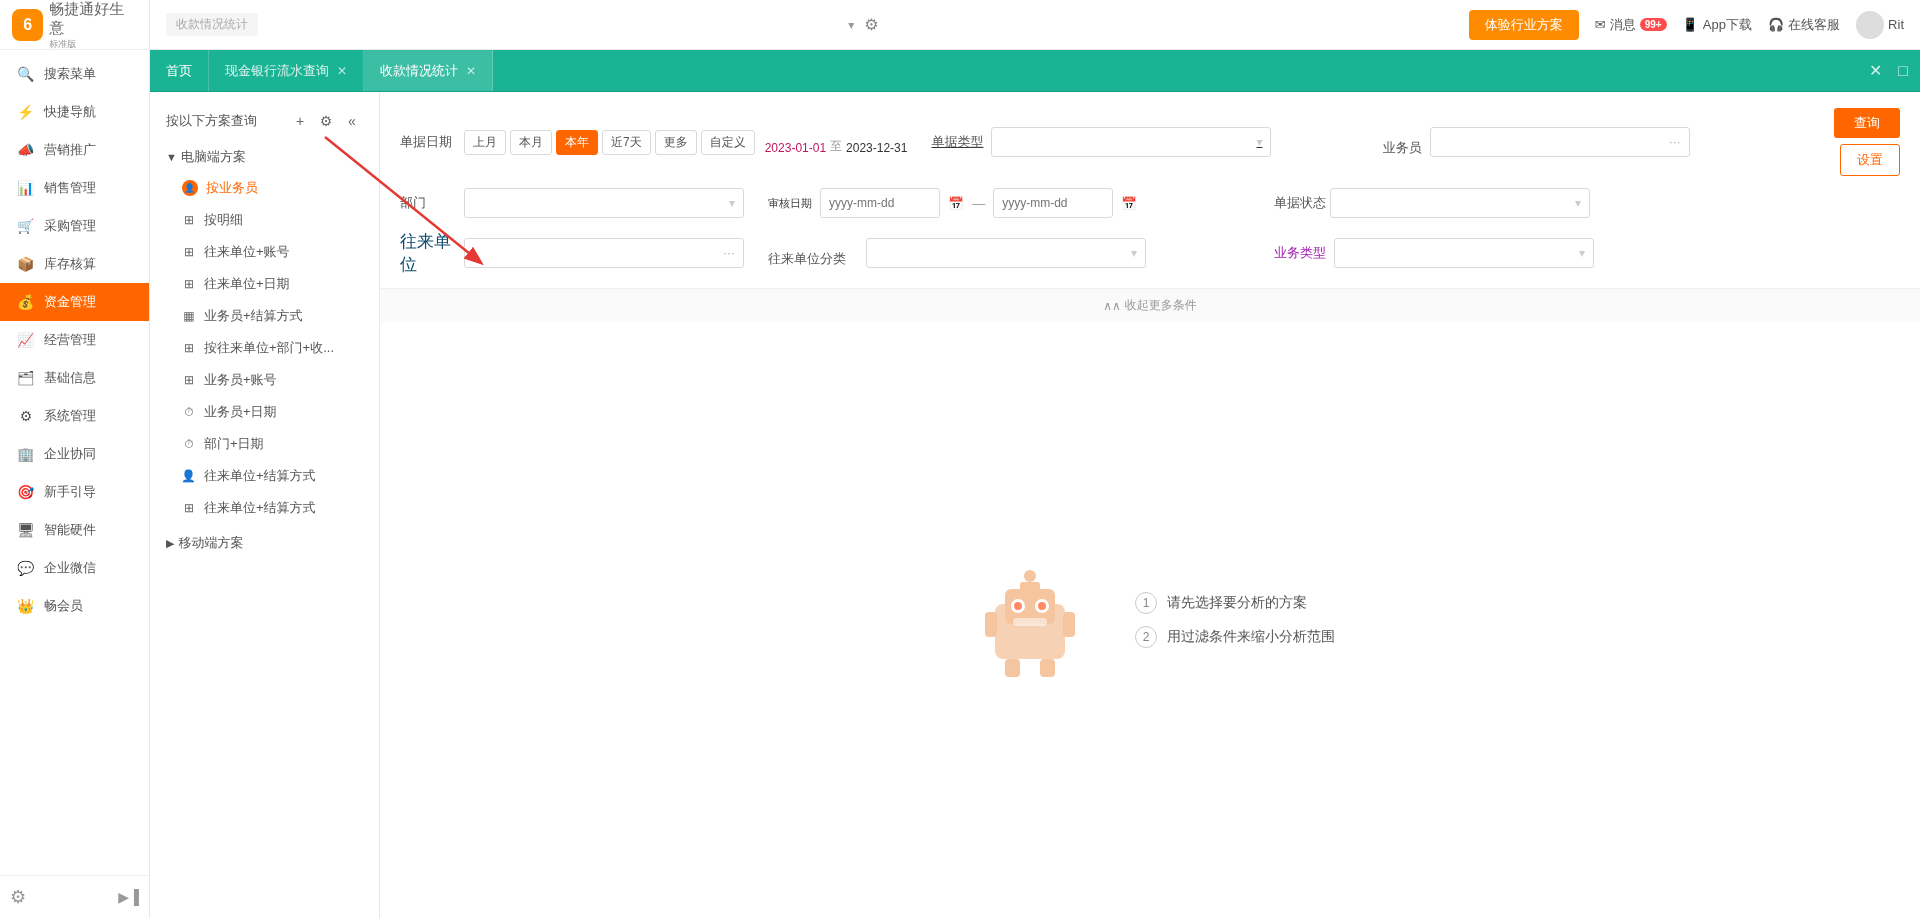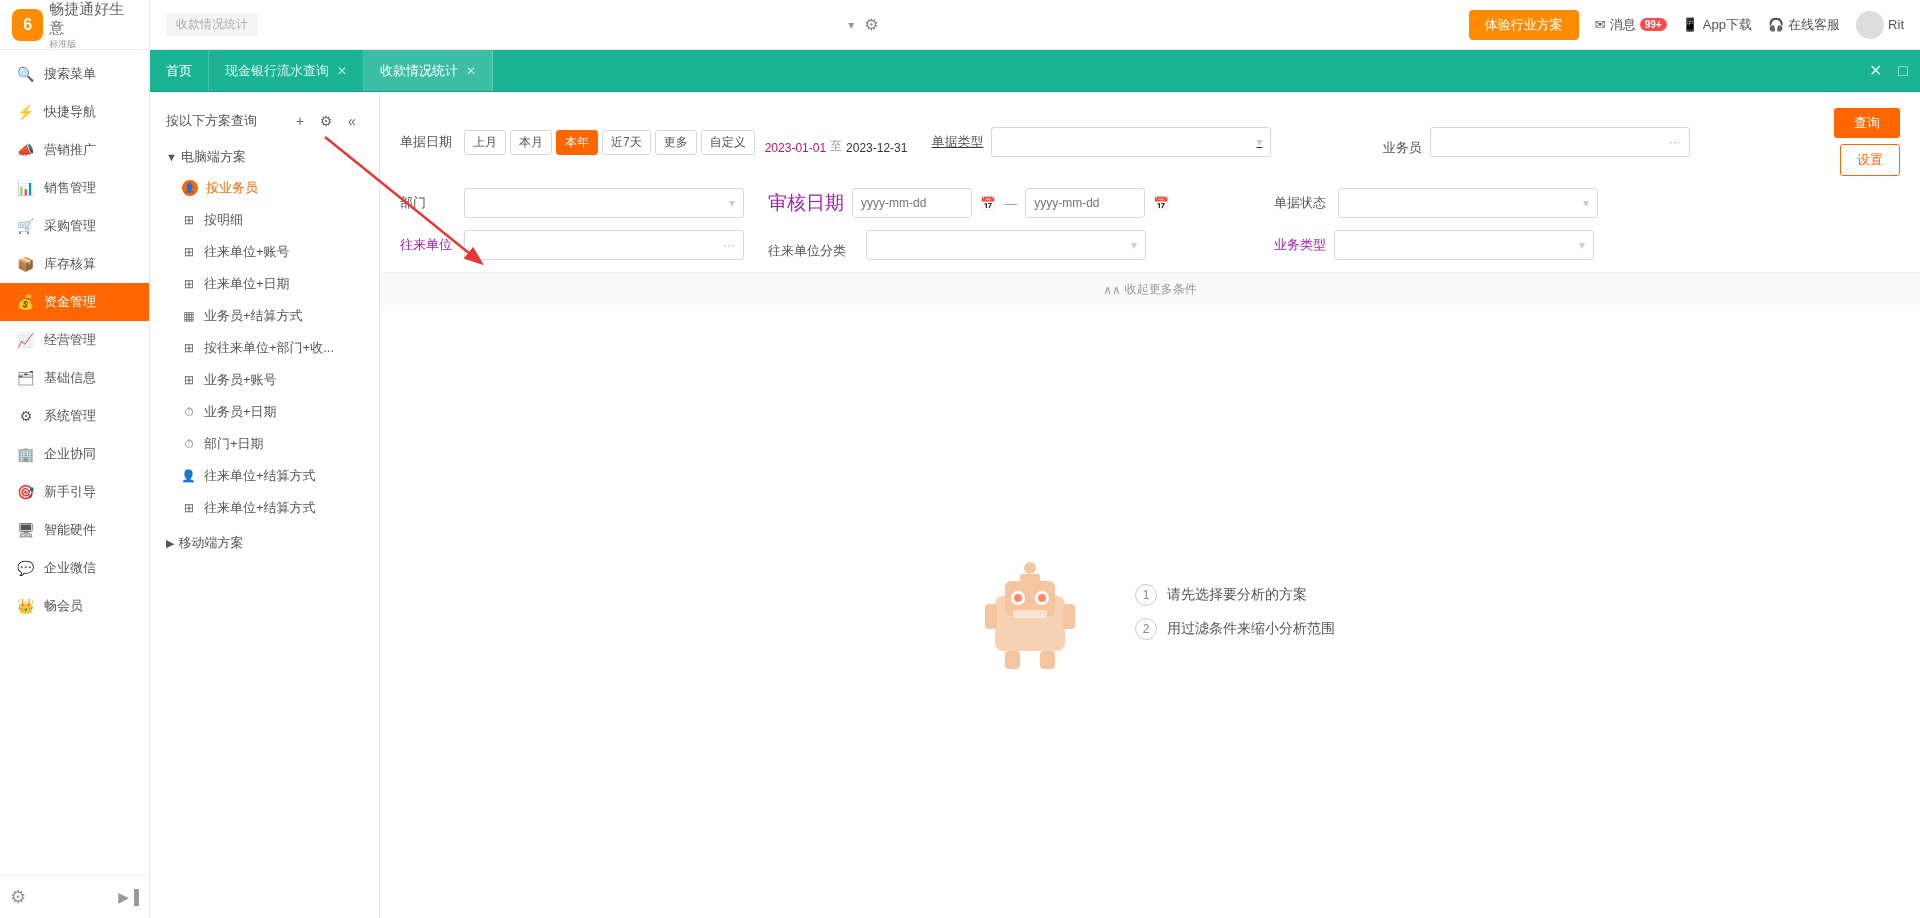--- a/index.html
+++ b/index.html
@@ -627,40 +627,40 @@
 
           <div style="display:flex;align-items:center;margin-bottom:12px;gap:24px;">
             <div style="display:flex;align-items:center;gap:8px;">
               <span style="font-size:13px;color:#555;width:56px;">部门</span>
               <div class="filter-dropdown" style="min-width:280px;">
                 <span style="color:#ccc;"></span>
                 <span style="color:#ccc;font-size:12px;">▾</span>
               </div>
             </div>
             <div style="display:flex;align-items:center;gap:8px;flex:1;">
-              <span style="font-size:19px;color:#a21caf;white-space:nowrap;">审核日期</span>
+              <span style="font-size:11px;color:#404040;white-space:nowrap;">审核日期</span>
               <input type="text" class="date-range-input" style="max-width: 120px; color: rgb(204, 204, 204);" placeholder="yyyy-mm-dd">
               <span style="color:#ccc;cursor:pointer;">📅</span>
               <span style="color:#999;">—</span>
               <input type="text" class="date-range-input" style="max-width: 120px; color: rgb(204, 204, 204);" placeholder="yyyy-mm-dd">
               <span style="color:#ccc;cursor:pointer;">📅</span>
             </div>
-            <div style="display:flex;align-items:center;gap:12px;flex:1;">
+            <div style="display:flex;align-items:center;gap:4px;flex:1;">
               <span style="font-size:13px;color:#555;white-space:nowrap;">单据状态</span>
               <div class="filter-dropdown" style="flex:1;max-width:260px;">
                 <span style="color:#ccc;"></span>
                 <span style="color:#ccc;font-size:12px;">▾</span>
               </div>
             </div>
             <div style="width:120px;"></div>
           </div>
 
           <div style="display:flex;align-items:center;margin-bottom:12px;gap:24px;">
             <div style="display:flex;align-items:center;gap:8px;">
-              <span style="font-size:13px;color:#a21caf;width:56px;">往来单位</span>
+              <span style="font-size:17px;color:#0c4a6e;width:56px;">往来单位</span>
               <div class="filter-dropdown" style="min-width:280px;">
                 <span style="color:#ccc;"></span>
                 <span style="color:#aaa;font-size:12px;">···</span>
               </div>
             </div>
             <div style="display:flex;align-items:flex-end;gap:20px;flex:1;">
               <span style="font-size:13px;color:#555;white-space:nowrap;">往来单位分类</span>
               <div class="filter-dropdown" style="flex:1;max-width:280px;">
                 <span style="color:#ccc;"></span>
                 <span style="color:#ccc;font-size:12px;">▾</span>

